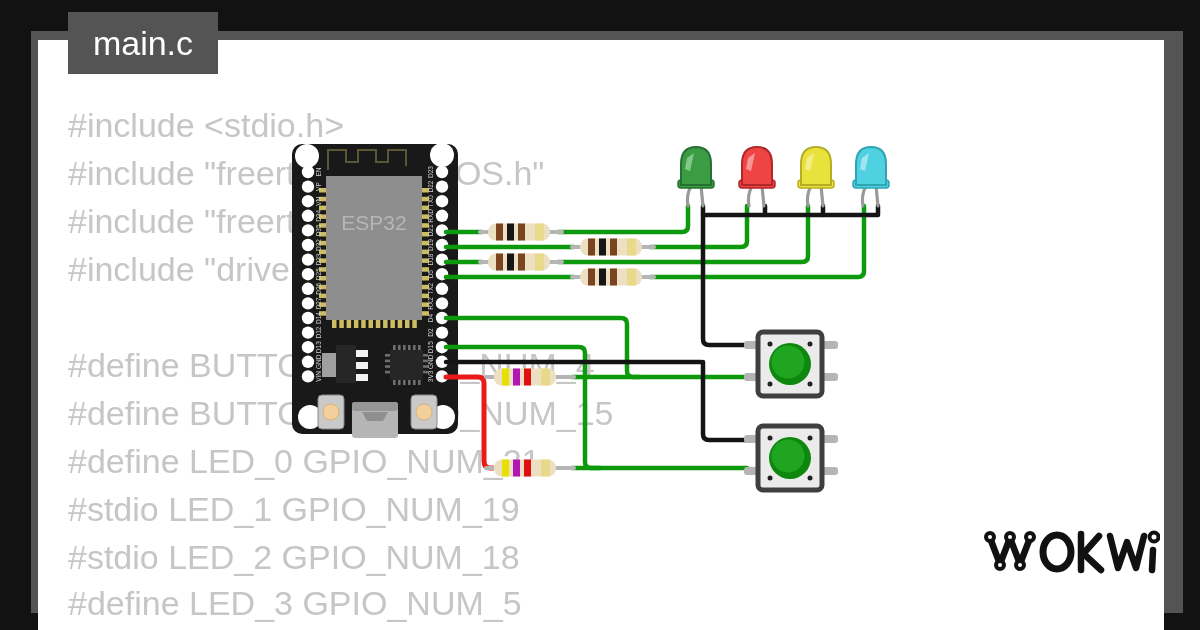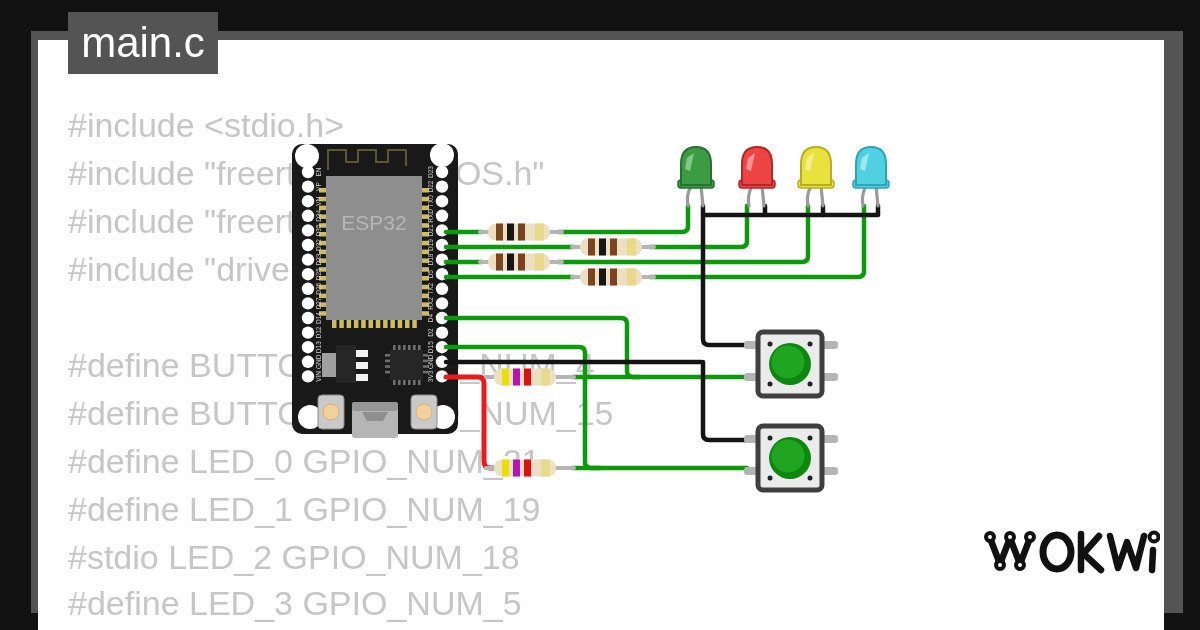--- a/index.html
+++ b/index.html
@@ -5,21 +5,21 @@
   html,body{margin:0;padding:0;}
   body{width:1200px;height:630px;position:relative;overflow:hidden;
        background:var(--frame,#121212);font-family:"Liberation Sans",sans-serif;}
   .chrome{position:absolute;left:31px;top:31px;width:1152px;height:582px;
           background:var(--chrome,#545454);}
   .canvas{position:absolute;left:38px;top:40px;width:1126px;height:621px;
           background:var(--canvas,#fff);overflow:hidden;}
   .code-line{position:absolute;left:30px;height:44px;line-height:44px;
              font-size:34px;color:var(--code,#c6c6c6);white-space:pre;}
   .tab{position:absolute;left:68px;top:12px;width:150px;height:62px;
-       background:var(--chrome,#545454);color:#fff;font-size:42px;
+       background:var(--chrome,#545454);color:#fff;font-size:34px;
        display:flex;align-items:center;justify-content:center;z-index:30;}
   #board-svg{position:absolute;left:292px;top:140px;z-index:10;}
   #circuit-svg{position:absolute;left:0;top:0;z-index:20;}
   #logo-svg{position:absolute;left:980px;top:522px;z-index:5;}
   .wire{fill:none;stroke-linecap:round;stroke-linejoin:round;}
   .wire-green{stroke:var(--wire-green,#0c9a0c);stroke-width:4.5px;}
   .wire-black{stroke:var(--wire-black,#141414);stroke-width:4.5px;}
   .wire-red{stroke:var(--wire-red,#e81a1a);stroke-width:5px;}
 </style>
 </head>
@@ -28,21 +28,21 @@
 <div class="chrome"></div>
 
 <div class="canvas">
   <div class="code-line" style="top:63px">#include &lt;stdio.h&gt;</div>
   <div class="code-line" style="top:111px">#include "freertos/FreeRTOS.h"</div>
   <div class="code-line" style="top:159px">#include "freertos/task.h"</div>
   <div class="code-line" style="top:207px">#include "driver/gpio.h"</div>
   <div class="code-line" style="top:303px">#define BUTTON_0 GPIO_NUM_4</div>
   <div class="code-line" style="top:351px">#define BUTTON_1 GPIO_NUM_15</div>
   <div class="code-line" style="top:399px">#define LED_0 GPIO_NUM_21</div>
-  <div class="code-line" style="top:447px">#define LED_1 GPIO_NUM_19</div>
+  <div class="code-line" style="top:447px">#stdio LED_1 GPIO_NUM_19</div>
   <div class="code-line" style="top:495px">#stdio LED_2 GPIO_NUM_18</div>
   <div class="code-line" style="top:541px">#define LED_3 GPIO_NUM_5</div>
 </div>
 
 <div class="tab">
   <span>main.c</span>
 </div>
 
 <svg id="board-svg" width="166" height="299" viewBox="0 0 166 299">
   <rect x="0" y="4" width="166" height="290" rx="10" fill="#191919"></rect>

